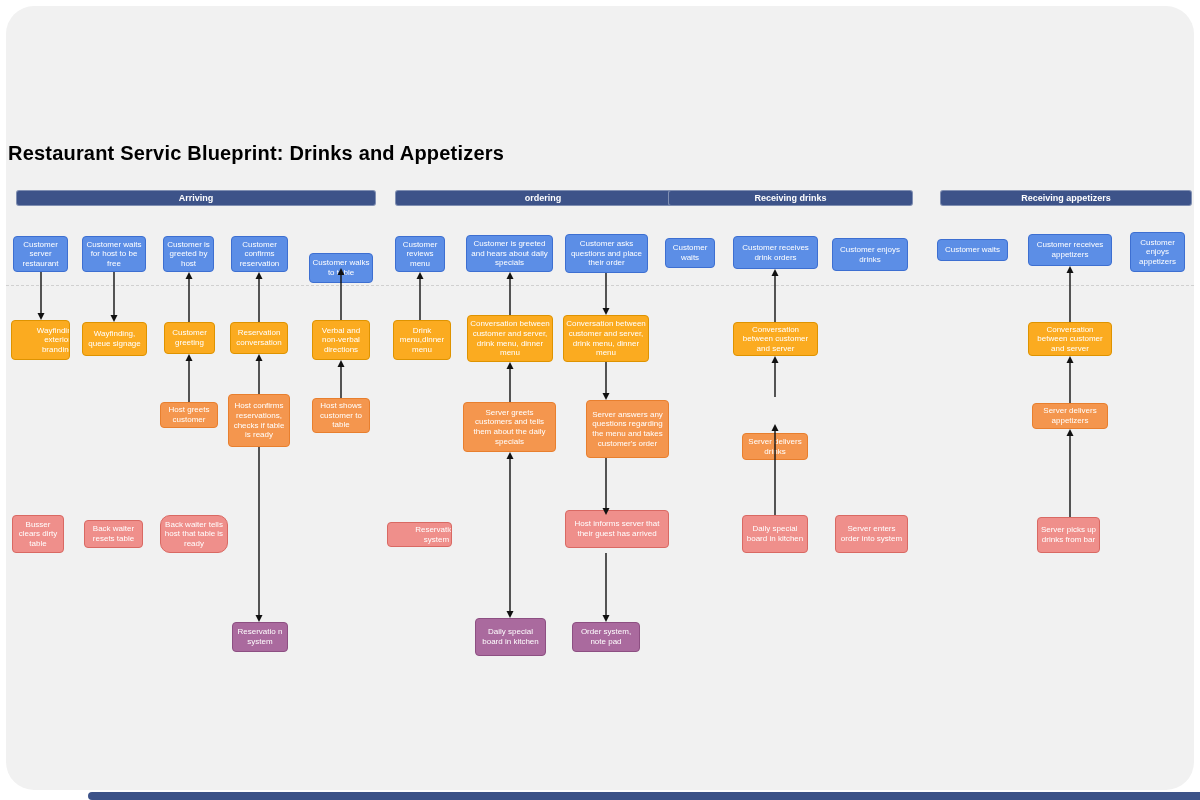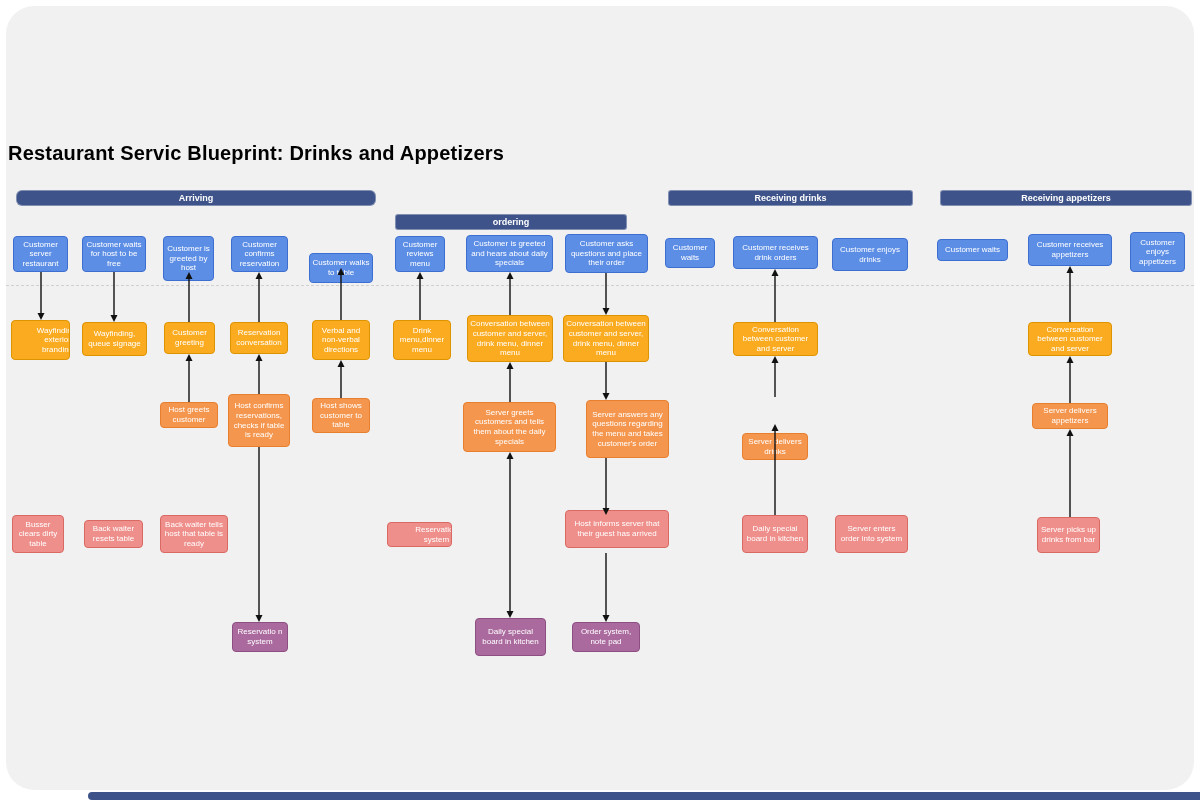--- a/index.html
+++ b/index.html
@@ -27,30 +27,30 @@
   #partial-bar{position:absolute;left:88px;top:792px;width:1112px;height:8px;
                background:var(--phase,#3d5389);border-radius:4px 0 0 4px;}
 </style>
 </head>
 <body>
 
 <div id="stage">
   <div id="canvas"></div>
   <div id="title">Restaurant Servic Blueprint: Drinks and Appetizers</div>
   <div id="phases">
-      <div class="phase-bar" style="left: 16px; width: 360px; border-radius: 6px;">Arriving</div>
-      <div class="phase-bar" style="left: 395px; width: 232px; margin-top: 24px;">ordering</div>
+      <div class="phase-bar" style="left: 16px; width: 360px;">Arriving</div>
+      <div class="phase-bar" style="left: 395px; width: 296px;">ordering</div>
       <div class="phase-bar" style="left: 668px; width: 245px;">Receiving drinks</div>
       <div class="phase-bar" style="left: 940px; width: 252px;">Receiving appetizers</div>
     </div>
   <div id="separator"></div>
   <div id="nodes">
       <div class="node customer" style="left: 13px; top: 236px; width: 55px; height: 36px;">Customer server restaurant</div>
       <div class="node customer" style="left: 82px; top: 236px; width: 64px; height: 36px;">Customer waits for host to be free</div>
-      <div class="node customer" style="left: 163px; top: 236px; width: 51px; height: 45px;">Customer is greeted by host</div>
+      <div class="node customer" style="left: 163px; top: 236px; width: 51px; height: 36px;">Customer is greeted by host</div>
       <div class="node customer" style="left: 231px; top: 236px; width: 57px; height: 36px;">Customer confirms reservation</div>
       <div class="node customer" style="left: 309px; top: 253px; width: 64px; height: 30px;">Customer walks to table</div>
       <div class="node customer" style="left: 395px; top: 236px; width: 50px; height: 36px;">Customer reviews menu</div>
       <div class="node customer" style="left: 466px; top: 235px; width: 87px; height: 37px;">Customer is greeted and hears about daily specials</div>
       <div class="node customer" style="left: 565px; top: 234px; width: 83px; height: 39px;">Customer asks questions and place their order</div>
       <div class="node customer" style="left: 665px; top: 238px; width: 50px; height: 30px;">Customer waits</div>
       <div class="node customer" style="left: 733px; top: 236px; width: 85px; height: 33px;">Customer receives drink orders</div>
       <div class="node customer" style="left: 832px; top: 238px; width: 76px; height: 33px;">Customer enjoys drinks</div>
       <div class="node customer" style="left: 937px; top: 239px; width: 71px; height: 22px;">Customer waits</div>
       <div class="node customer" style="left: 1028px; top: 234px; width: 84px; height: 32px;">Customer receives appetizers</div>
@@ -67,21 +67,21 @@
       <div class="node touchpoint" style="left: 1028px; top: 322px; width: 84px; height: 34px;">Conversation between customer and server</div>
       <div class="node staff" style="left: 160px; top: 402px; width: 58px; height: 26px;">Host greets customer</div>
       <div class="node staff" style="left: 228px; top: 394px; width: 62px; height: 53px;">Host confirms reservations, checks if table is ready</div>
       <div class="node staff" style="left: 312px; top: 398px; width: 58px; height: 35px;">Host shows customer to table</div>
       <div class="node staff" style="left: 463px; top: 402px; width: 93px; height: 50px;">Server greets customers and tells them about the daily specials</div>
       <div class="node staff" style="left: 565px; top: 400px; width: 83px; height: 58px; margin-left: 21px;">Server answers any questions regarding the menu and takes customer's order</div>
       <div class="node staff" style="left: 742px; top: 397px; width: 66px; height: 27px; margin-top: 36px;">Server delivers drinks</div>
       <div class="node staff" style="left: 1032px; top: 403px; width: 76px; height: 26px;">Server delivers appetizers</div>
       <div class="node backstage" style="left: 12px; top: 515px; width: 52px; height: 38px;">Busser clears dirty table</div>
       <div class="node backstage" style="left: 84px; top: 520px; width: 59px; height: 28px;">Back waiter resets table</div>
-      <div class="node backstage" style="left: 160px; top: 515px; width: 68px; height: 38px;">Back waiter tells host that table is ready</div>
+      <div class="node backstage" style="left: 160px; top: 515px; width: 68px; height: 38px; border-radius: 10px;">Back waiter tells host that table is ready</div>
       <div class="node backstage" style="left: 387px; top: 522px; width: 65px; height: 25px; padding-left: 36px;">Reservation system</div>
       <div class="node backstage" style="left: 565px; top: 510px; width: 104px; height: 38px;">Host informs server that their guest has arrived</div>
       <div class="node backstage" style="left: 742px; top: 515px; width: 66px; height: 38px;">Daily special board in kitchen</div>
       <div class="node backstage" style="left: 835px; top: 515px; width: 73px; height: 38px;">Server enters order into system</div>
       <div class="node backstage" style="left: 1037px; top: 517px; width: 63px; height: 36px;">Server picks up drinks from bar</div>
       <div class="node system" style="left: 232px; top: 622px; width: 56px; height: 30px;">Reservatio n system</div>
       <div class="node system" style="left: 475px; top: 618px; width: 71px; height: 38px;">Daily special board in kitchen</div>
       <div class="node system" style="left: 572px; top: 622px; width: 68px; height: 30px;">Order system, note pad</div>
     </div>
   <svg id="arrow-layer" width="1200" height="800">

